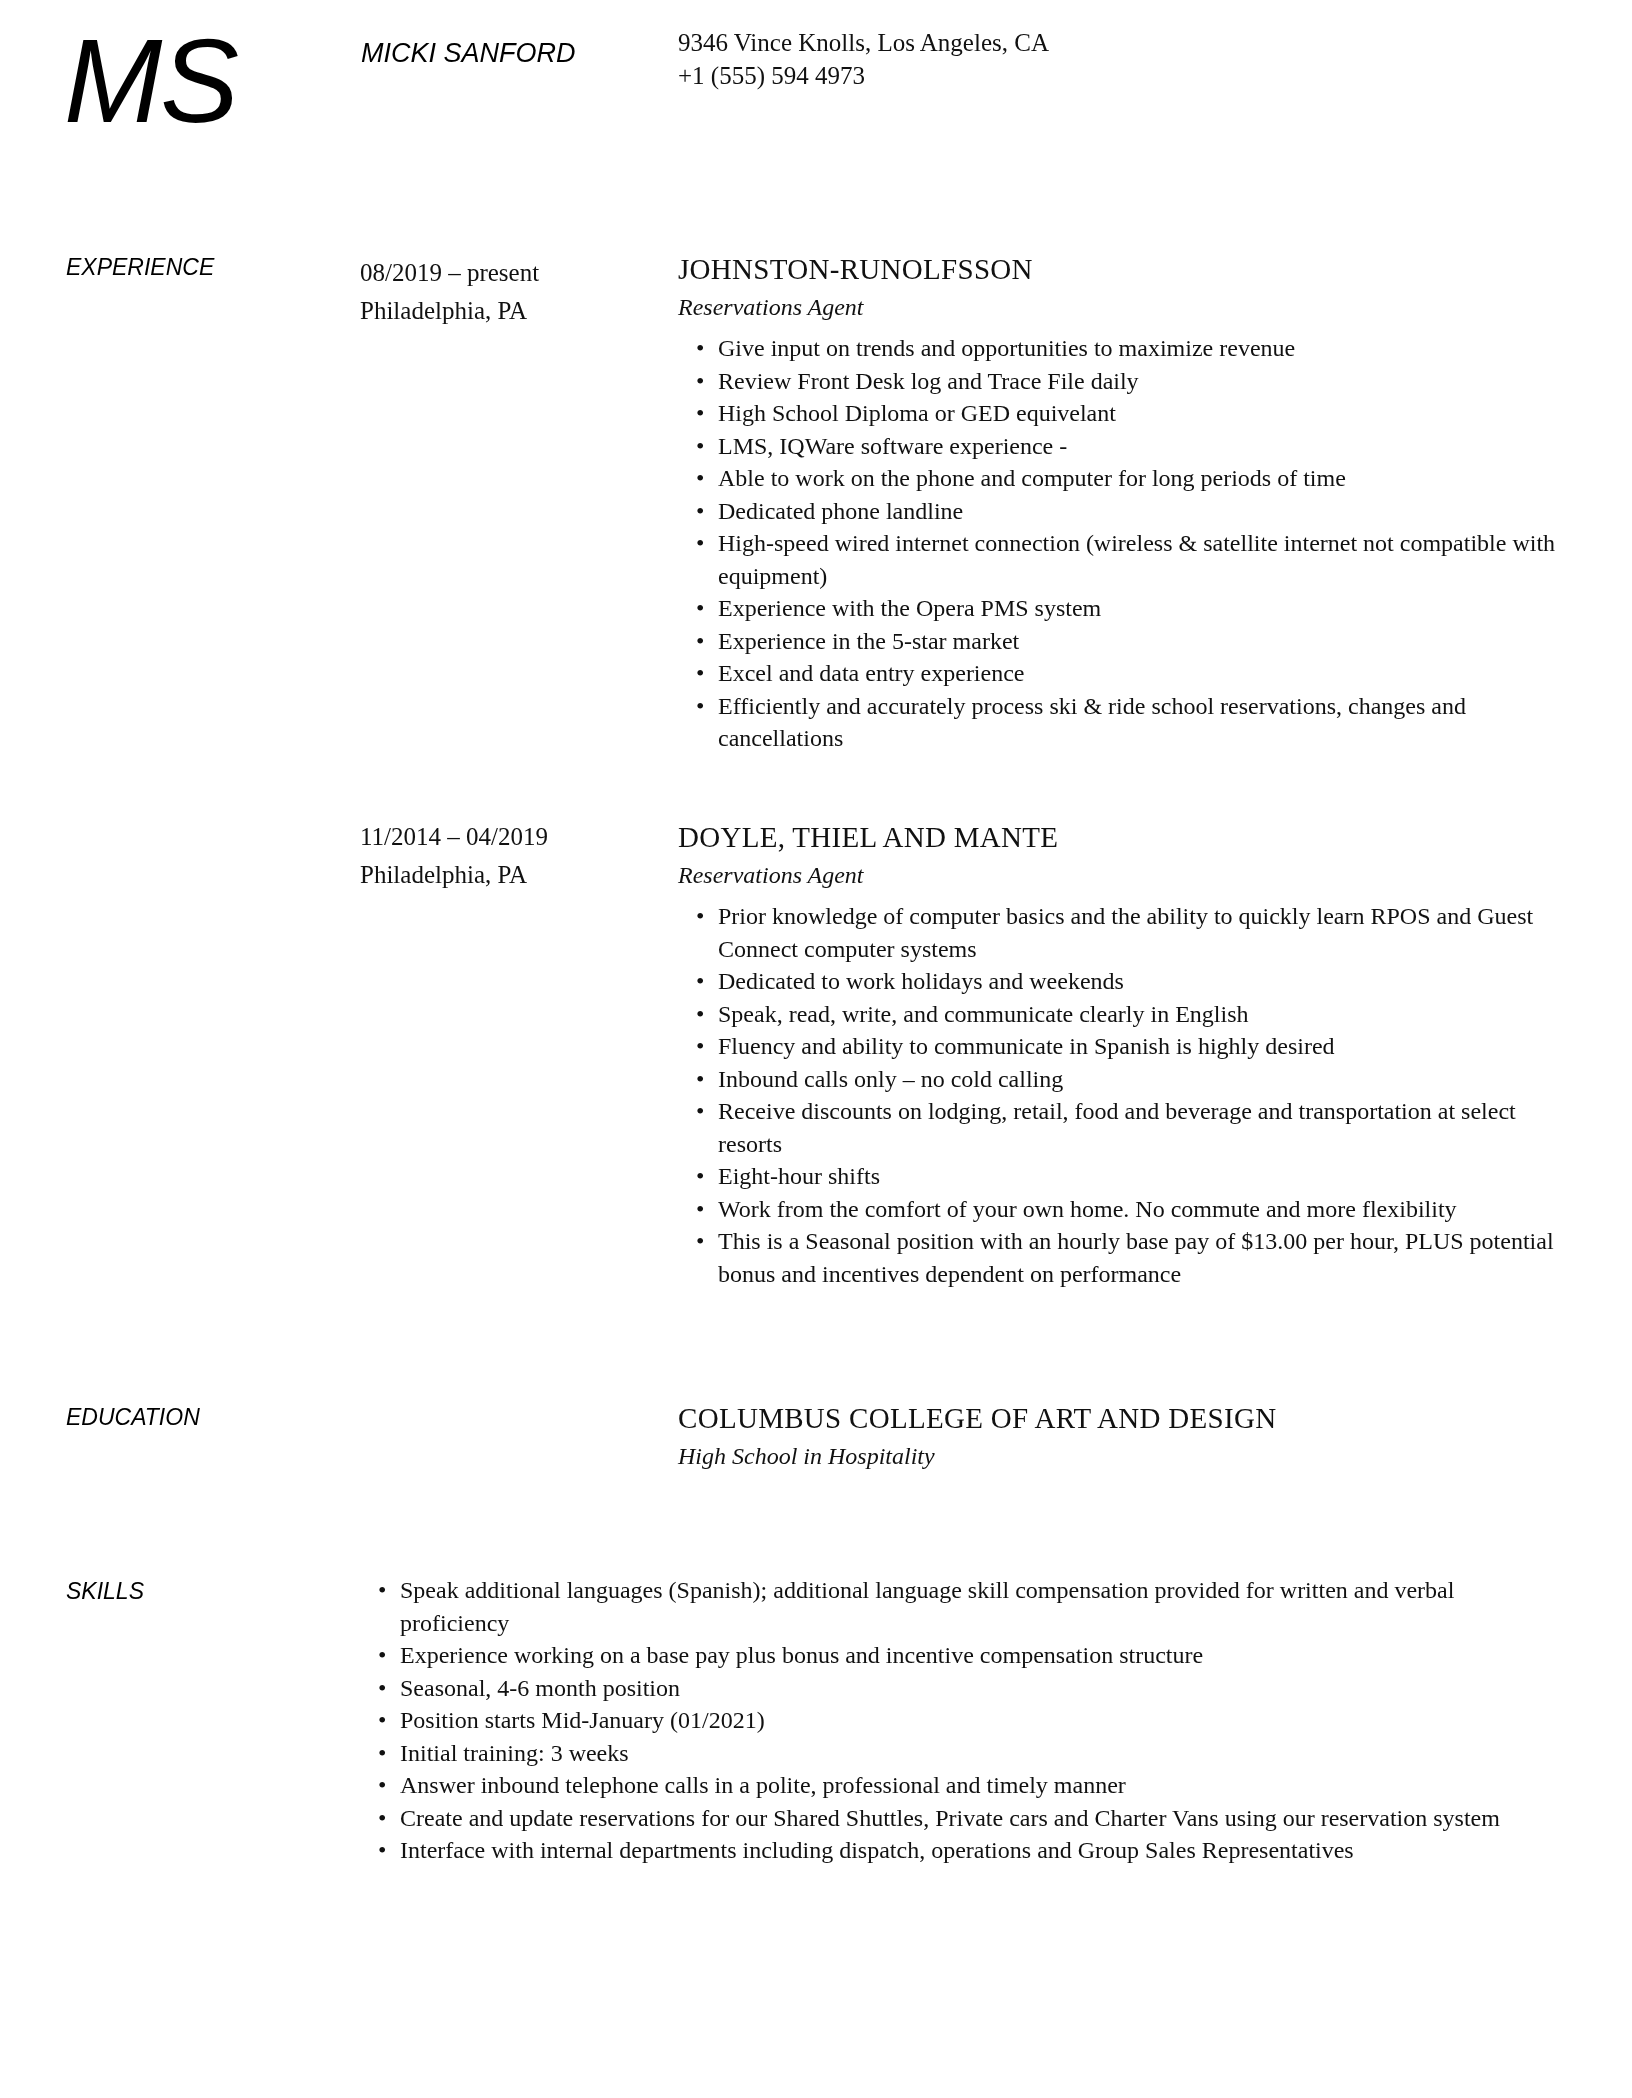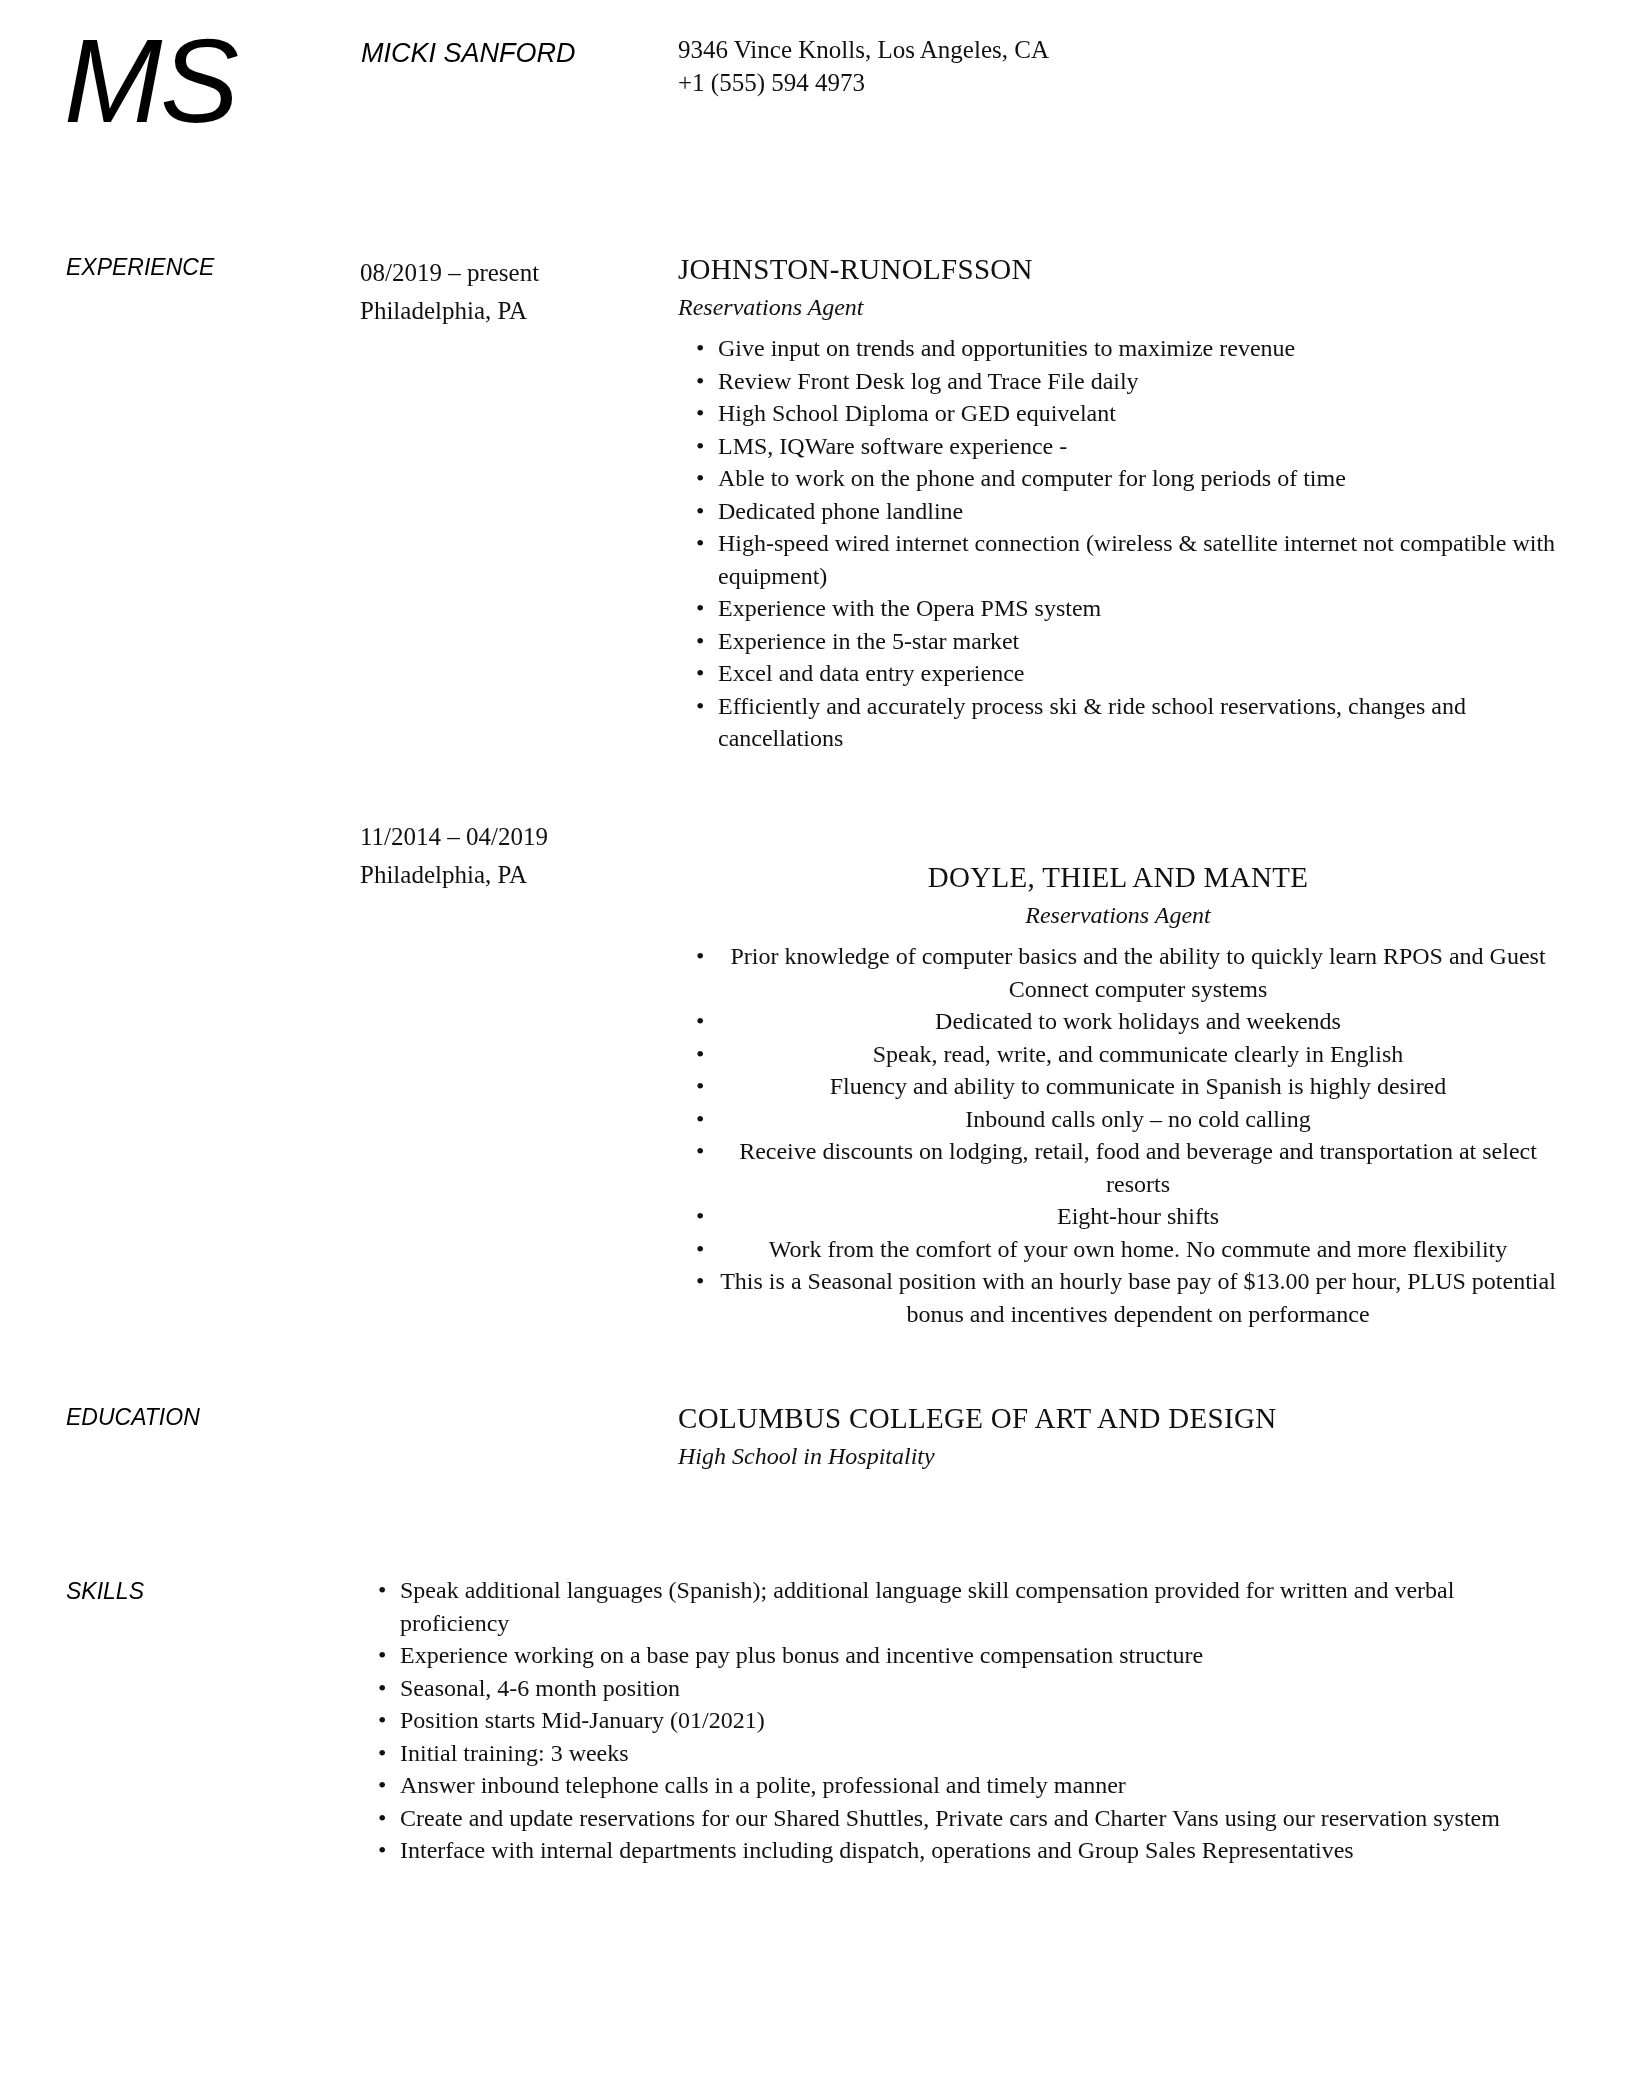--- a/index.html
+++ b/index.html
@@ -1,21 +1,21 @@
 <!DOCTYPE html>
 <html><head>
 <meta charset="utf-8">
 <style>
   html, body { margin: 0; padding: 0; background: #ffffff; }
   body { width: 1632px; height: 2098px; position: relative; color: #111; overflow: hidden; }
   .sans { font-family: "Liberation Sans", "DejaVu Sans", sans-serif; font-style: italic; }
   .serif { font-family: "Liberation Serif", "DejaVu Serif", serif; }
   .monogram { position: absolute; left: 64px; top: 22px; font-size: 118px; font-weight: 400; letter-spacing: -2px; line-height: 1; color: #000; }
   .name { position: absolute; left: 361px; top: 38px; font-size: 27px; color: #000; letter-spacing: 0px; }
-  .contact { position: absolute; left: 678px; top: 34px; font-size: 25px; line-height: 32.5px; color: #111; }
+  .contact { position: absolute; left: 678px; top: 27px; font-size: 25px; line-height: 32.5px; color: #111; }
   .section-label { position: absolute; left: 66px; font-size: 23px; color: #000; }
   .job-meta { position: absolute; left: 360px; font-size: 25px; line-height: 38px; }
   .job-meta .dates { font-weight: 400; }
   .job-body { position: absolute; left: 678px; width: 880px; }
   .company { font-size: 29px; line-height: 38px; letter-spacing: 0.3px; }
   .role { font-style: italic; font-size: 24px; line-height: 38px; }
   ul.bullets { margin: 6px 0 0 0; padding: 0 0 0 40px; font-size: 24px; line-height: 32.5px; list-style: none; }
   ul.bullets li { position: relative; }
   ul.bullets li::before { content: "•"; position: absolute; left: -22px; top: 0; }
   .skills { position: absolute; left: 360px; width: 1200px; }
@@ -52,21 +52,21 @@
     <li>Experience in the 5-star market</li>
     <li>Excel and data entry experience</li>
     <li>Efficiently and accurately process ski &amp; ride school reservations, changes and cancellations</li>
   </ul>
 </div>
 
 <div class="job-meta serif" style="top:818px;">
   <div class="dates">11/2014 – 04/2019</div>
   <div>Philadelphia, PA</div>
 </div>
-<div class="job-body serif" style="top:858px;text-align:center;">
+<div class="job-body serif" style="top:818px;">
   <div class="company">DOYLE, THIEL AND MANTE</div>
   <div class="role">Reservations Agent</div>
   <ul class="bullets">
     <li>Prior knowledge of computer basics and the ability to quickly learn RPOS and Guest Connect computer systems</li>
     <li>Dedicated to work holidays and weekends</li>
     <li>Speak, read, write, and communicate clearly in English</li>
     <li>Fluency and ability to communicate in Spanish is highly desired</li>
     <li>Inbound calls only – no cold calling</li>
     <li>Receive discounts on lodging, retail, food and beverage and transportation at select resorts</li>
     <li>Eight-hour shifts</li>

